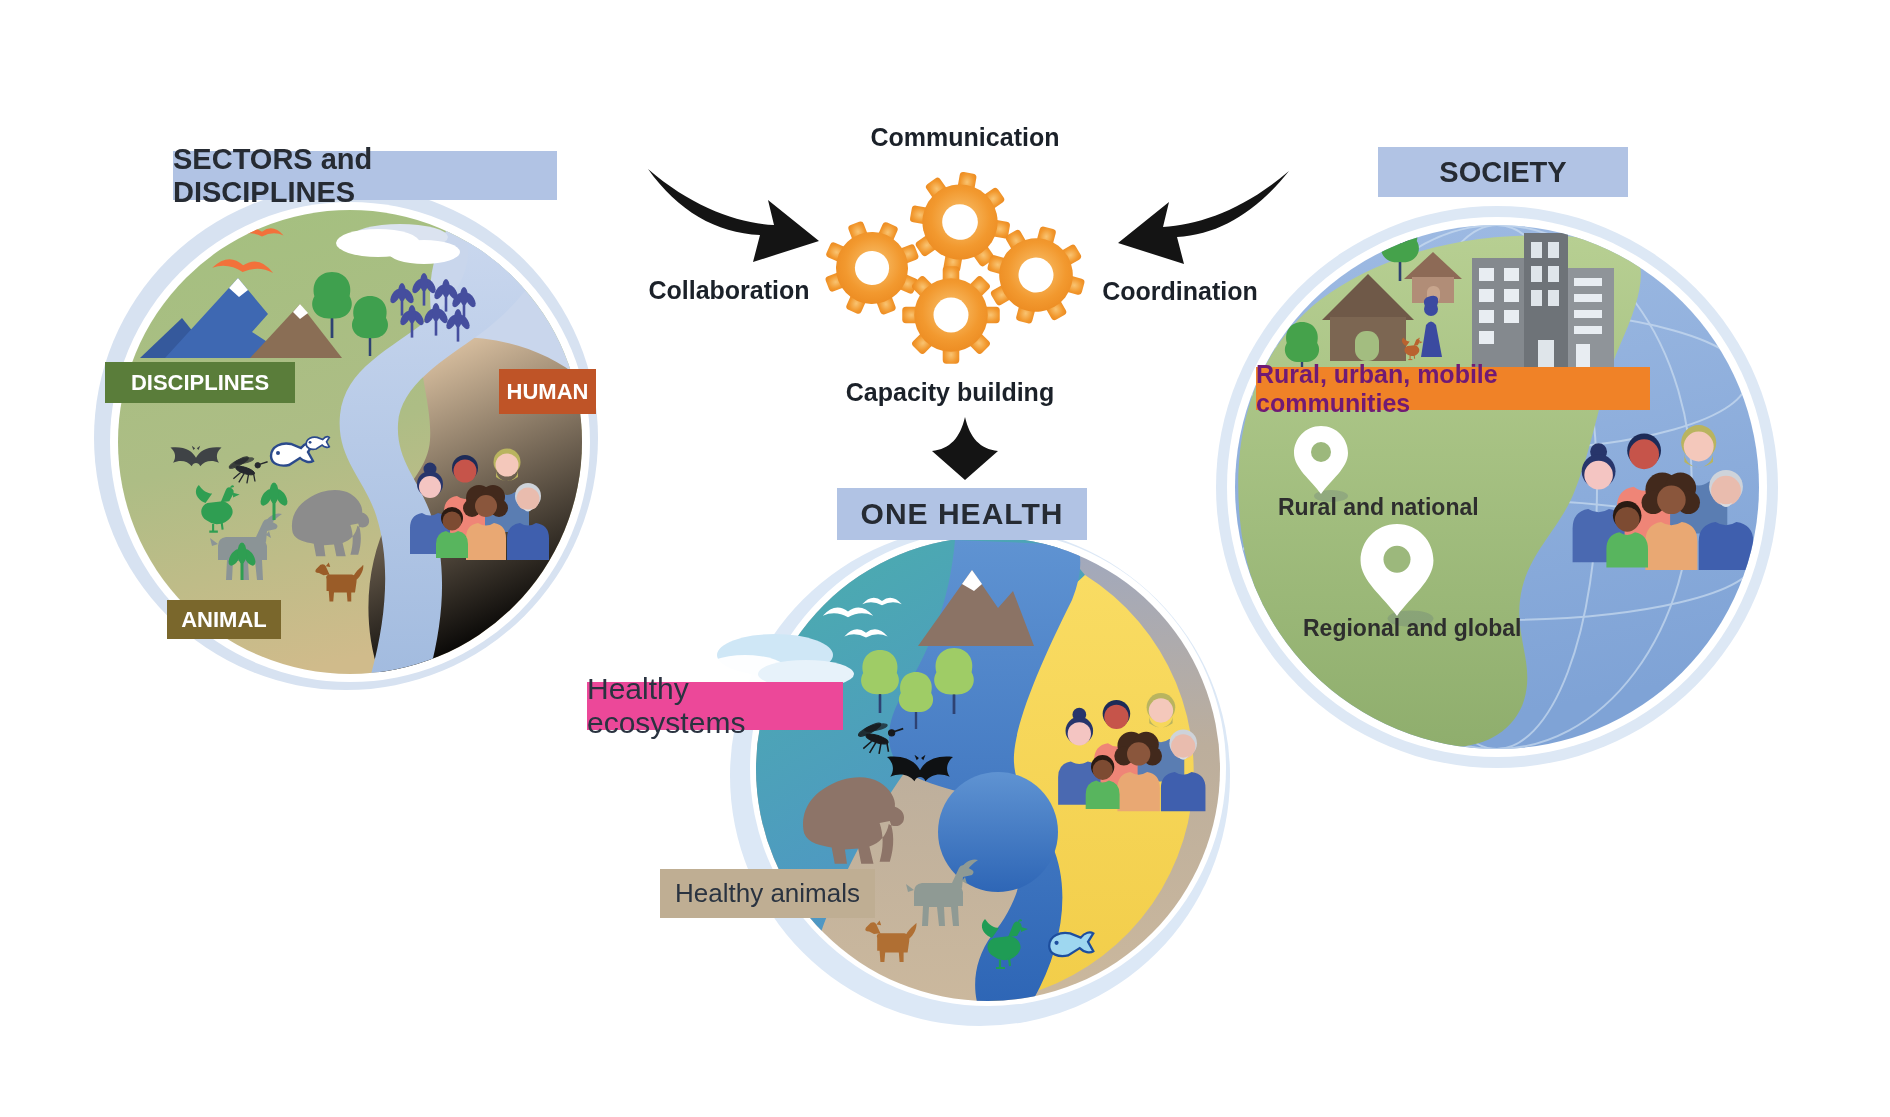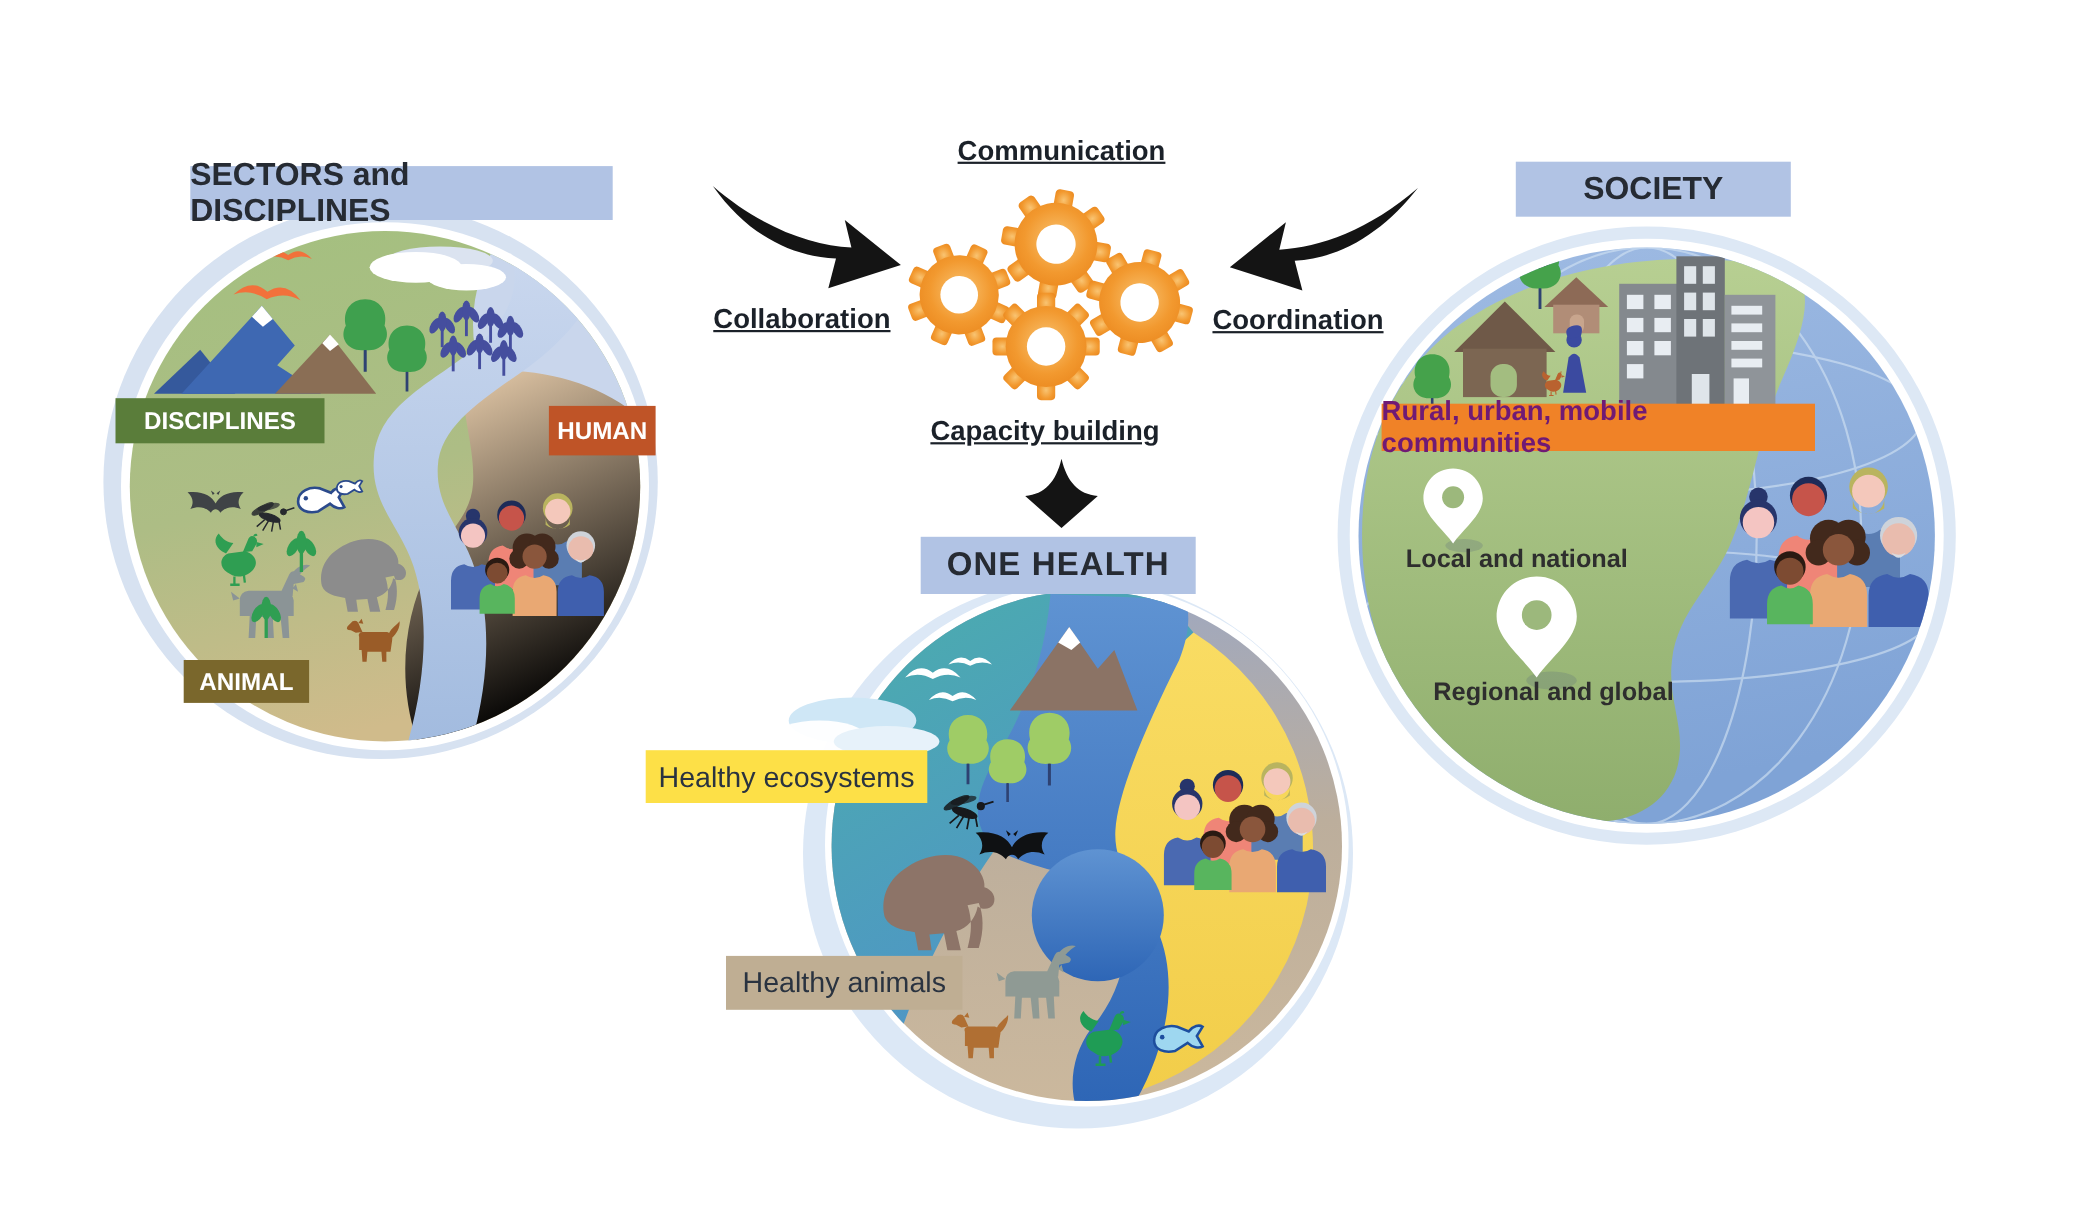--- a/index.html
+++ b/index.html
@@ -3,21 +3,21 @@
 <meta charset="utf-8">
 <style>
   html,body{margin:0;padding:0;background:#ffffff;}
   .stage{position:relative;width:1890px;height:1117px;background:#ffffff;overflow:hidden;
          font-family:"Liberation Sans",sans-serif;}
   .abs{position:absolute;}
   .banner{display:flex;align-items:center;justify-content:center;
           box-sizing:border-box;}
   .hdr{background:#b1c3e4;color:#262b33;font-weight:bold;}
   .lbl-white{color:#ffffff;font-weight:bold;}
-  .plain{color:#1b2129;font-weight:bold;text-align:center;text-decoration:underline;}
+  .plain{color:#1b2129;font-weight:bold;text-align:center;}
   .soft{color:#2a3340;font-weight:500;}
   svg{display:block;}
 </style>
 </head>
 <body>
 
 <div class="stage">
 
 <svg class="abs" style="left:0;top:0" width="1890" height="1117" viewBox="0 0 1890 1117">
 <defs>
@@ -390,29 +390,29 @@
 
 <div class="abs plain" style="left:845px;top:123px;width:240px;font-size:25px">Communication</div>
 <div class="abs plain" style="left:609px;top:276px;width:240px;font-size:25px">Collaboration</div>
 <div class="abs plain" style="left:1060px;top:277px;width:240px;font-size:25px">Coordination</div>
 <div class="abs plain" style="left:830px;top:378px;width:240px;font-size:25px">Capacity building</div>
 
 <div class="abs banner hdr" style="left:837px;top:488px;width:250px;height:52px;font-size:30px;letter-spacing:1px">
   <span>ONE HEALTH</span>
 </div>
 
-<div class="abs banner soft" style="left:587px;top:682px;width:256px;height:48px;font-size:26px;background:#fde047">
+<div class="abs banner soft" style="left:587px;top:682px;width:256px;height:48px;font-size:30px;background:#ec4899">
   <span>Healthy ecosystems</span>
 </div>
 <div class="abs banner soft" style="left:660px;top:869px;width:215px;height:49px;font-size:26px;background:#bfae93">
   <span>Healthy animals</span>
 </div>
 
 <div class="abs banner hdr" style="left:1378px;top:147px;width:250px;height:50px;font-size:29px">
   <span>SOCIETY</span>
 </div>
 <div class="abs banner" style="left:1256px;top:367px;width:394px;height:43px;font-size:25px;background:#f08227;color:#701a75;font-weight:600">
   <span>Rural, urban, mobile communities</span>
 </div>
-<div class="abs" style="left:1278px;top:494px;font-size:23px;font-weight:bold;color:#2e2e2e">Local and national</div>
+<div class="abs" style="left:1278px;top:494px;font-size:23px;font-weight:bold;color:#2e2e2e">Rural and national</div>
 <div class="abs" style="left:1303px;top:615px;font-size:23px;font-weight:bold;color:#2e2e2e">Regional and global</div>
 
 </div>
 
 </body></html>

